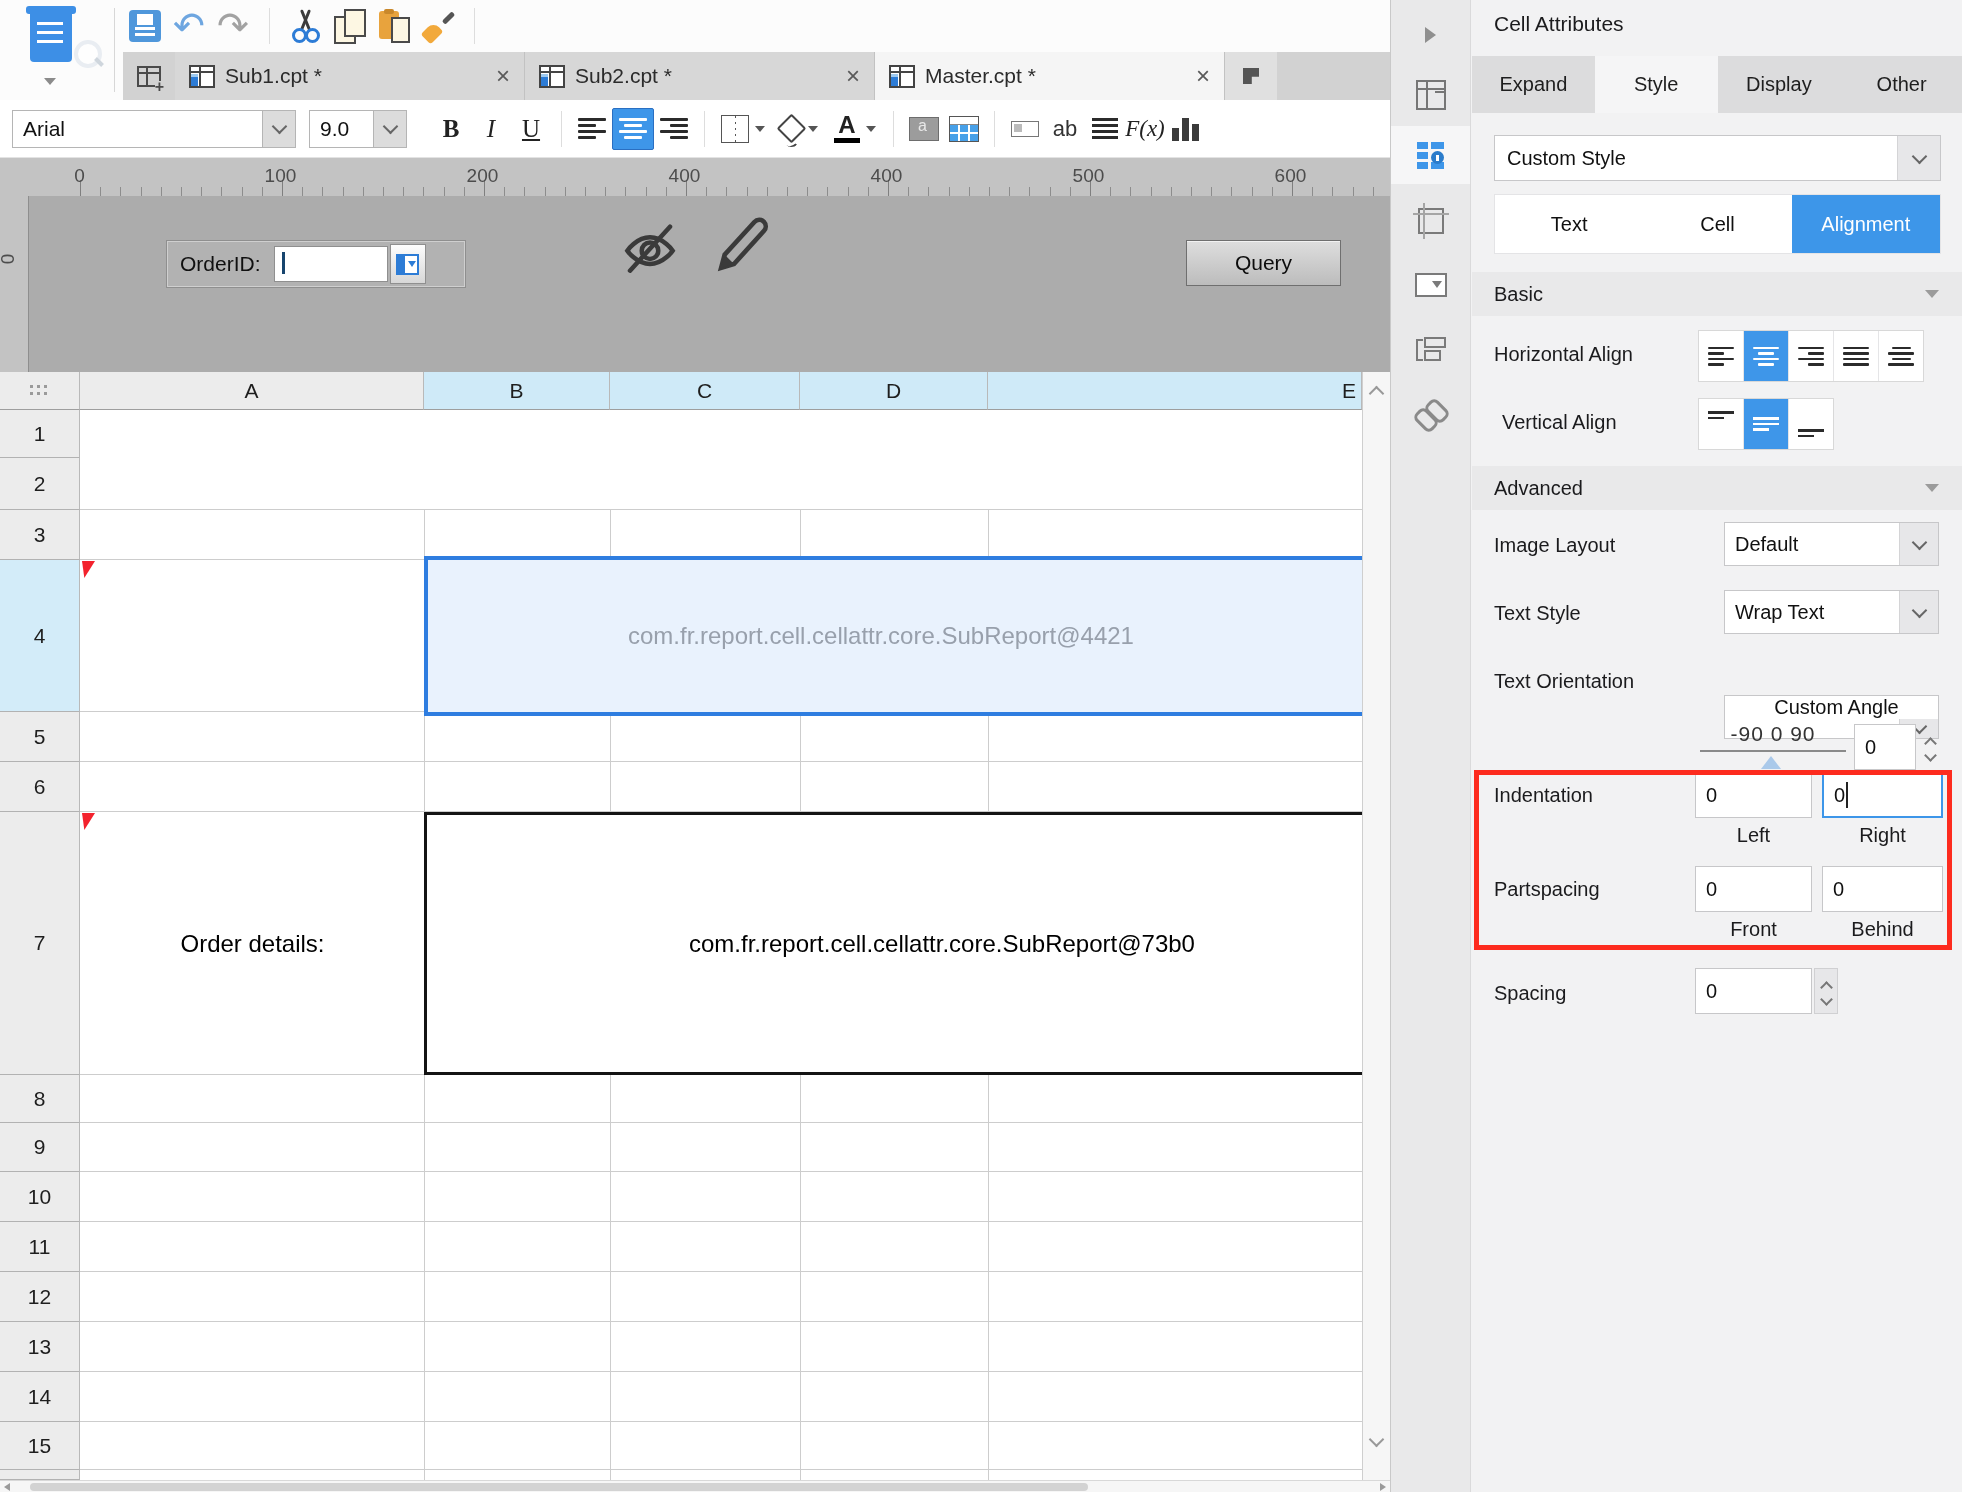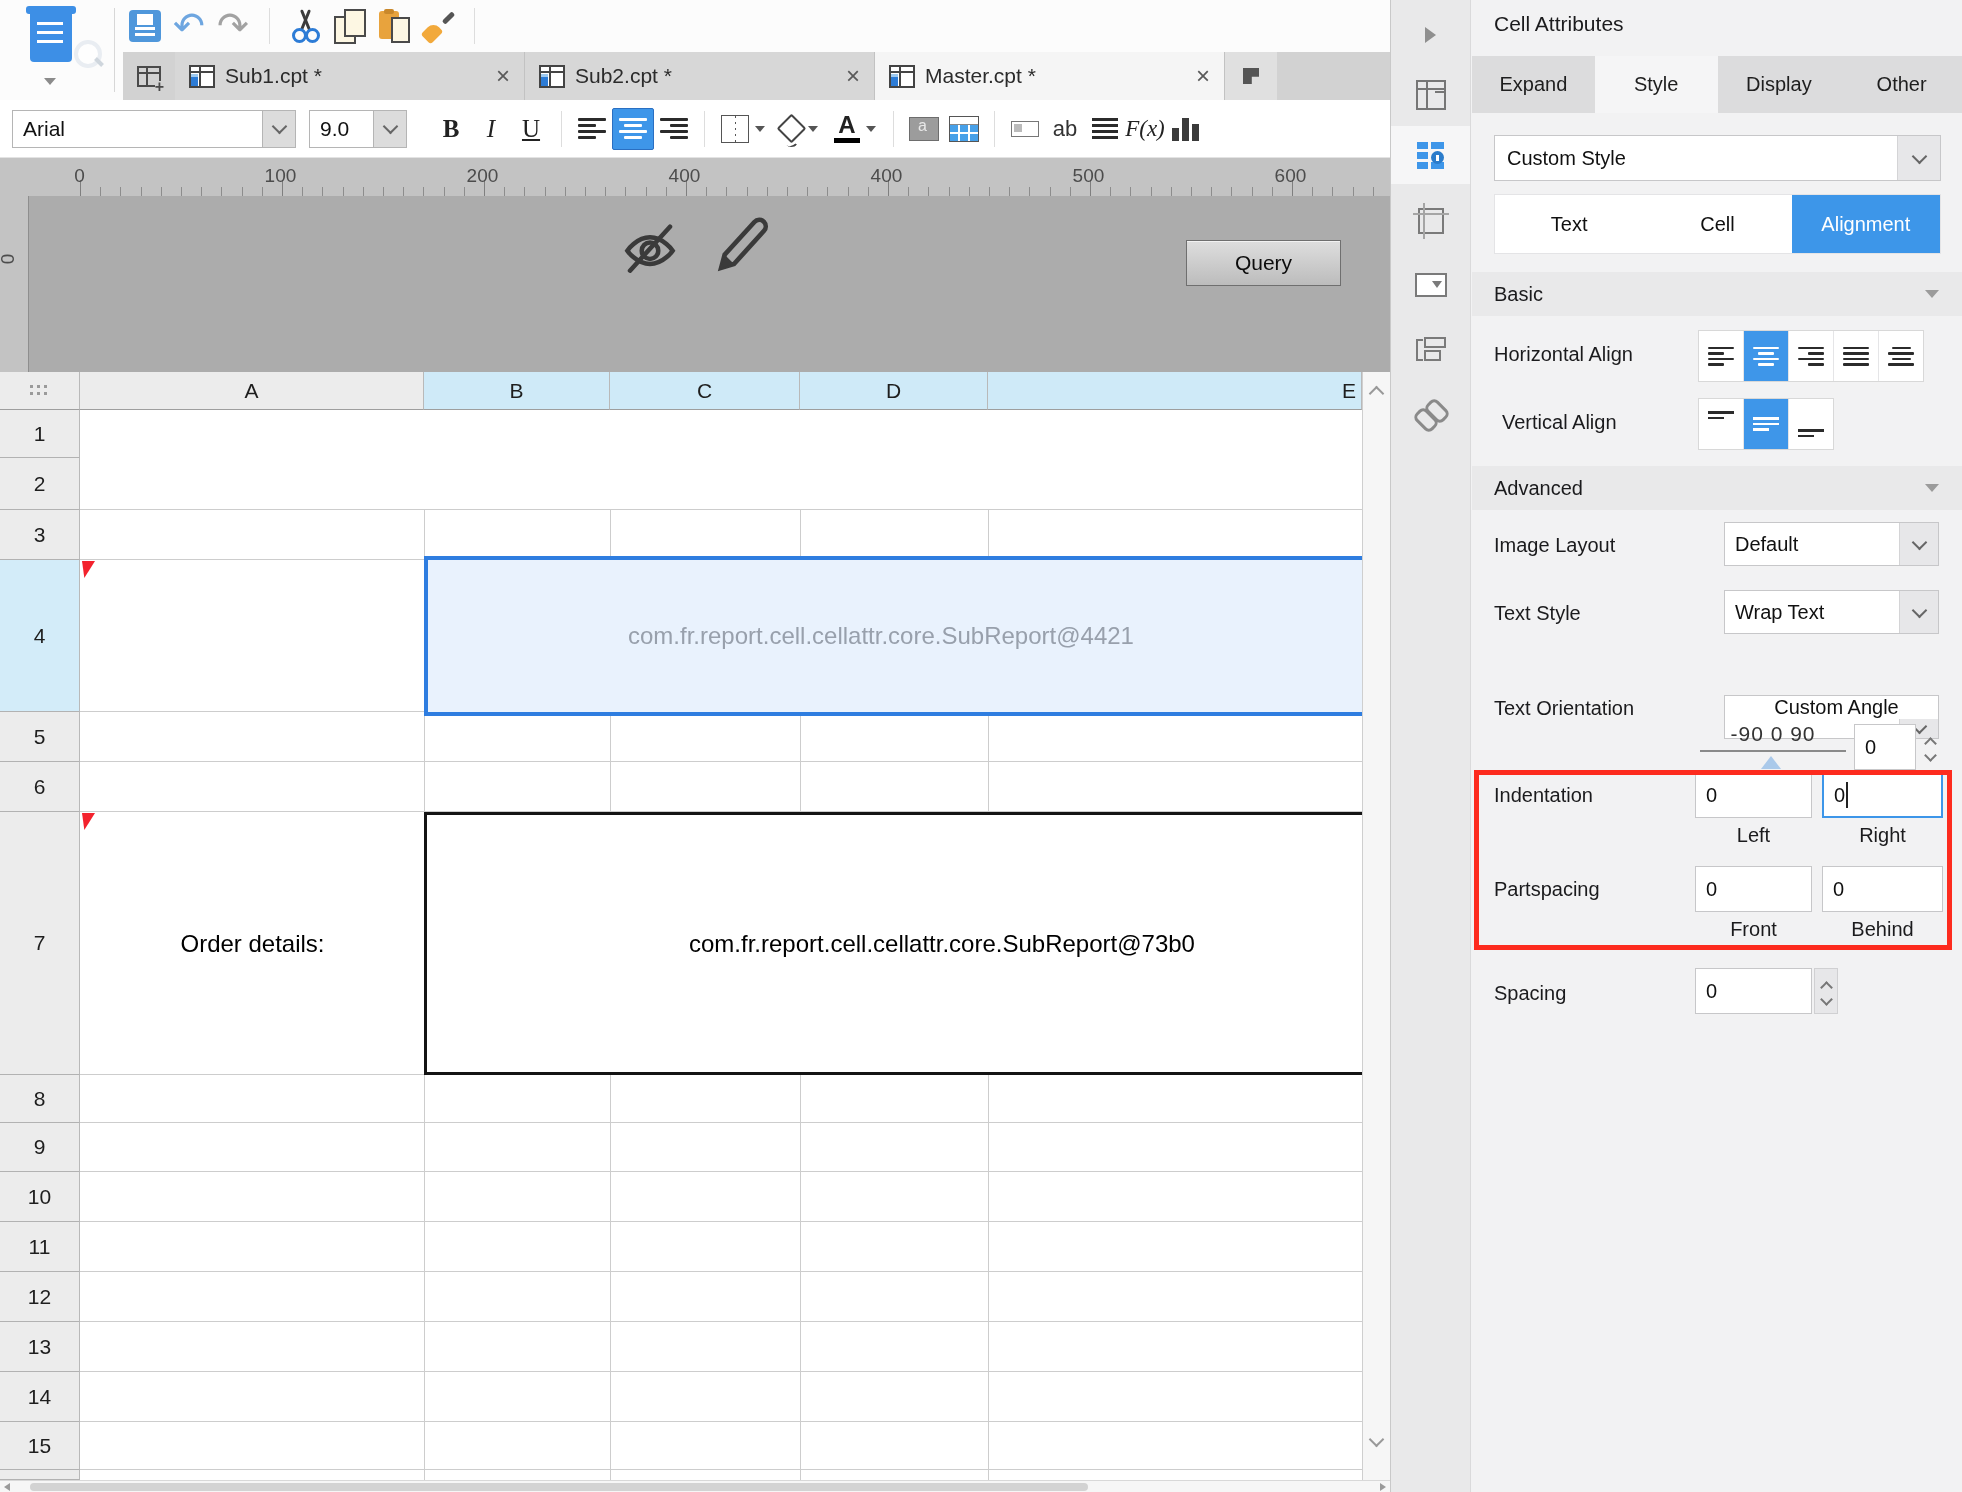--- a/index.html
+++ b/index.html
@@ -397,20 +397,27 @@
         <span class="rnum" style="left: 888px;">400</span>
         <span class="rnum" style="left: 1090px;">500</span>
         <span class="rnum" style="left: 1292px;">600</span>
       </div>
   </div>
 
   <div class="canvas">
     <div class="vruler">
         <span>0</span>
       </div>
+    <div class="oidgroup">
+      <span class="oidlabel">OrderID:</span>
+      <span class="oidinput" title=""></span>
+      <span class="oidbtn">
+          <span class="oidicon"></span>
+        </span>
+    </div>
     <div class="canvasicon" style="left:618px;top:20px;">
       <svg width="64" height="64" viewBox="0 0 24 24" fill="none" stroke="#3a3a3a" stroke-width="1.7" stroke-linecap="round">
         <path d="M3.5 13s3.4-5 8.5-5 8.5 5 8.5 5-3.4 5-8.5 5-8.5-5-8.5-5z"></path>
         <circle cx="12" cy="13" r="3.1"></circle>
         <line x1="4.5" y1="20.5" x2="19.5" y2="4"></line>
       </svg>
     </div>
     <div class="canvasicon" style="left:706px;top:12px;">
       <svg width="70" height="70" viewBox="0 0 24 24">
         <path d="M5.2 20.5l1.2-4.5L16.6 4.8c.9-1 2.4-1 3.2-.1.9.9.9 2.3 0 3.2L9.6 19.2l-4.4 1.3z" fill="none" stroke="#3a3a3a" stroke-width="1.6"></path>
@@ -625,21 +632,21 @@
       </div>
 
       <div class="plabel" style="top:602px;">Text Style</div>
       <div class="pcombo" style="top:590px;">
         <span class="val">Wrap Text</span>
         <span class="selchev">
             <span class="chev"></span>
           </span>
       </div>
 
-      <div class="plabel" style="top:697px;">Text Orientation</div>
+      <div class="plabel" style="top:670px;">Text Orientation</div>
       <div class="pcombo" style="top:695px;flex-direction:column;">
         <span class="val">Custom Angle</span>
         <span class="selchev">
             <span class="chev"></span>
           </span>
       </div>
 
       <div class="anglescale">-90 0 90</div>
       <div class="angletri"></div>
       <div class="pfield" style="left:382px;top:724px;width:62px;">

